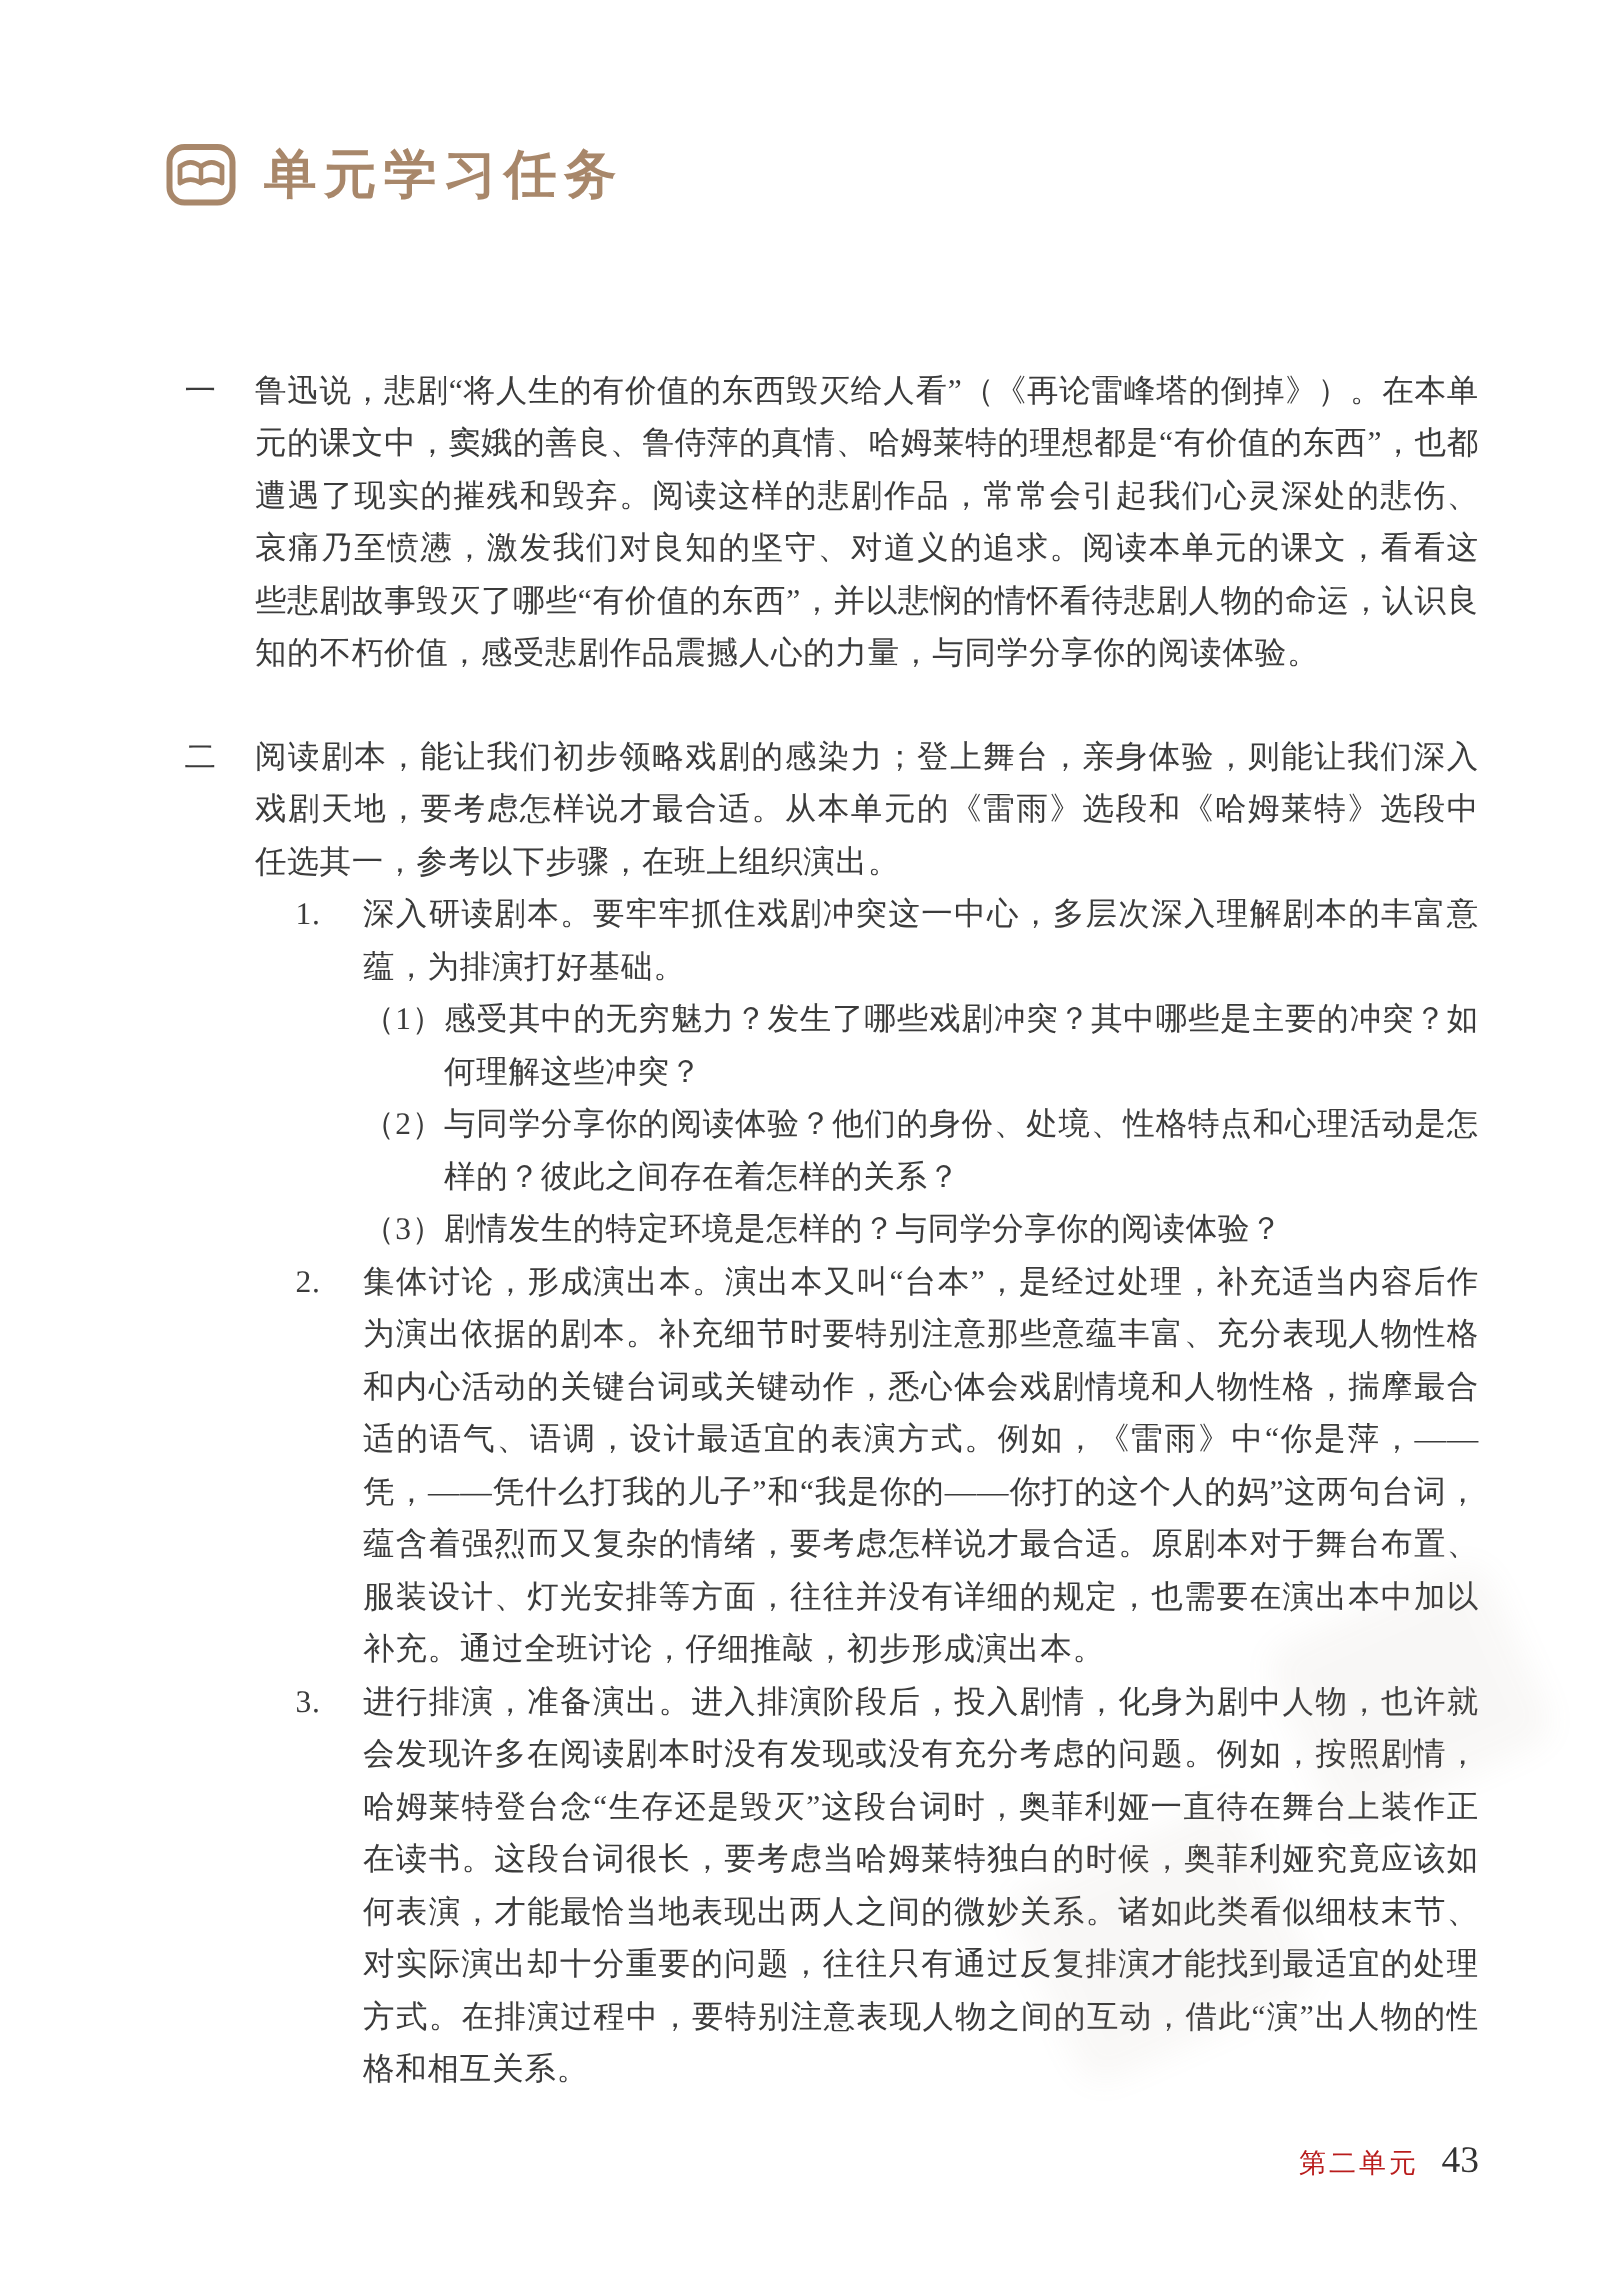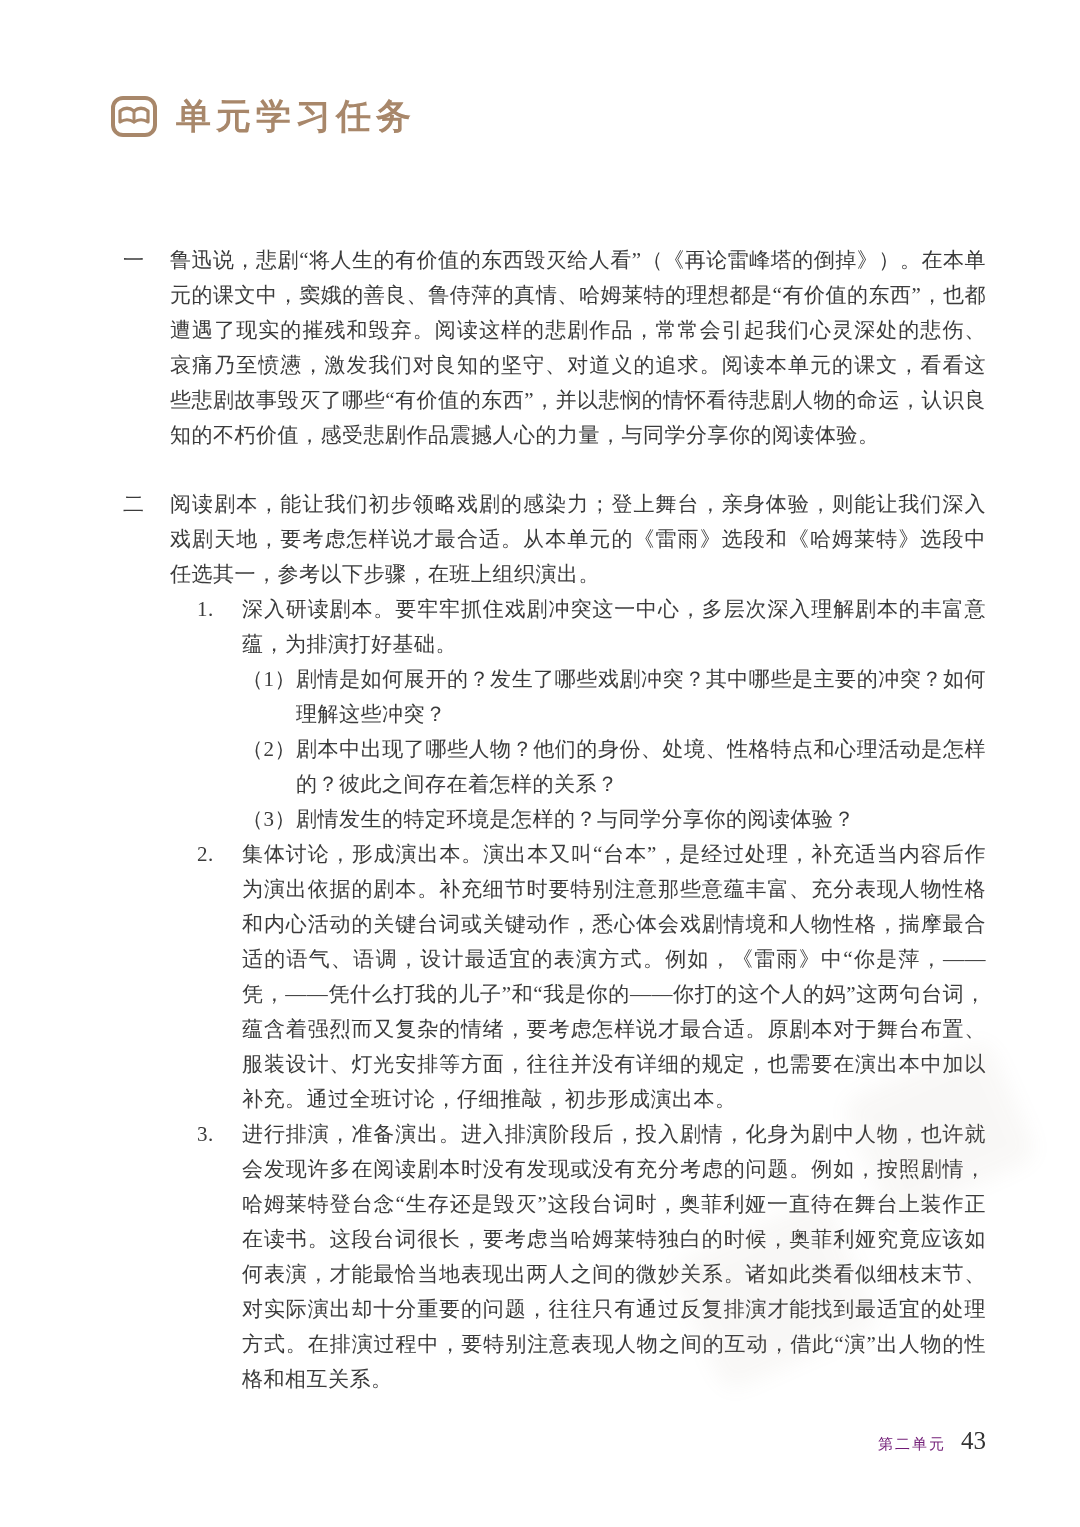--- a/index.html
+++ b/index.html
@@ -62,21 +62,21 @@
   .sub-item p { flex: 1; min-width: 0; }
   
   .footer {
     position: absolute;
     right: 94px;
     bottom: 72px;
     display: flex;
     align-items: baseline;
     gap: 15px;
   }
-  .footer-unit { font-size: 15px; color: #701a75; letter-spacing: 2px; }
+  .footer-unit { font-size: 18px; color: #b91c1c; letter-spacing: 2px; }
   .footer-page { font-size: 25px; color: #333333; }
   
   .watermark {
     position: absolute;
     background: #9b8a78;
     opacity: 0.06;
     filter: blur(10px);
     transform: rotate(-24deg);
     border-radius: 18px;
     pointer-events: none;
@@ -114,26 +114,26 @@
       <div class="section-body">
         <p>阅读剧本，能让我们初步领略戏剧的感染力；登上舞台，亲身体验，则能让我们深入戏剧天地，要考虑怎样说才最合适。从本单元的《雷雨》选段和《哈姆莱特》选段中任选其一，参考以下步骤，在班上组织演出。</p>
 
         <div class="task-item">
           <span class="item-num">1.</span>
           <div class="item-body">
             <p>深入研读剧本。要牢牢抓住戏剧冲突这一中心，多层次深入理解剧本的丰富意蕴，为排演打好基础。</p>
 
             <div class="sub-item">
               <span class="sub-marker">（1）</span>
-              <p>剧情是如何展开的？发生了哪些戏剧冲突？其中哪些是主要的冲突？如何理解这些冲突？</p>
+              <p>感受其中的无穷魅力？发生了哪些戏剧冲突？其中哪些是主要的冲突？如何理解这些冲突？</p>
             </div>
 
             <div class="sub-item">
               <span class="sub-marker">（2）</span>
-              <p>剧本中出现了哪些人物？他们的身份、处境、性格特点和心理活动是怎样的？彼此之间存在着怎样的关系？</p>
+              <p>与同学分享你的阅读体验？他们的身份、处境、性格特点和心理活动是怎样的？彼此之间存在着怎样的关系？</p>
             </div>
 
             <div class="sub-item">
               <span class="sub-marker">（3）</span>
               <p>剧情发生的特定环境是怎样的？与同学分享你的阅读体验？</p>
             </div>
           </div>
         </div>
 
         <div class="task-item">

